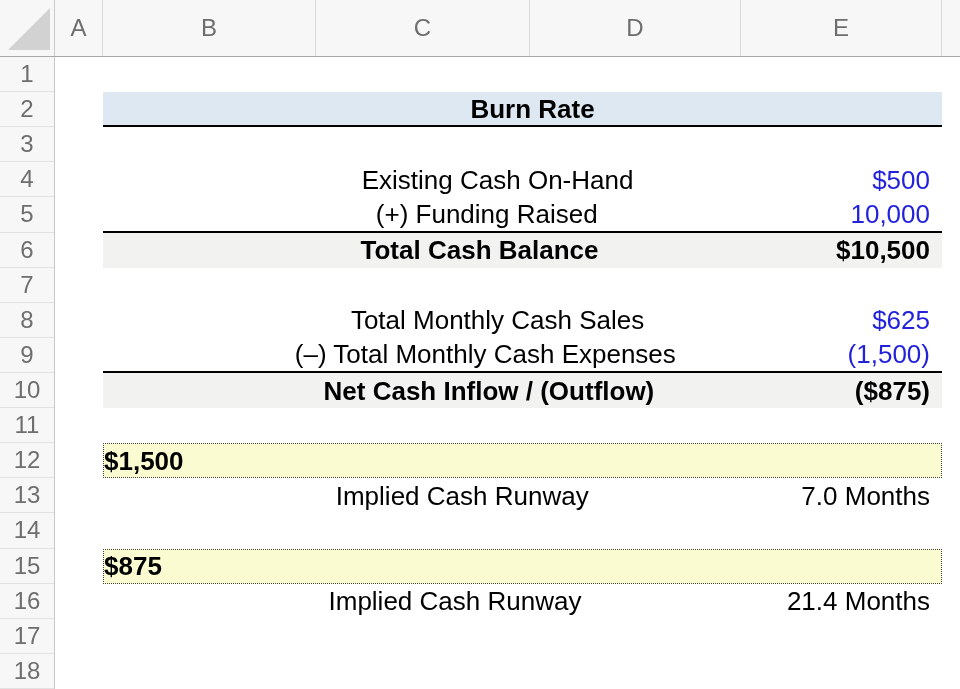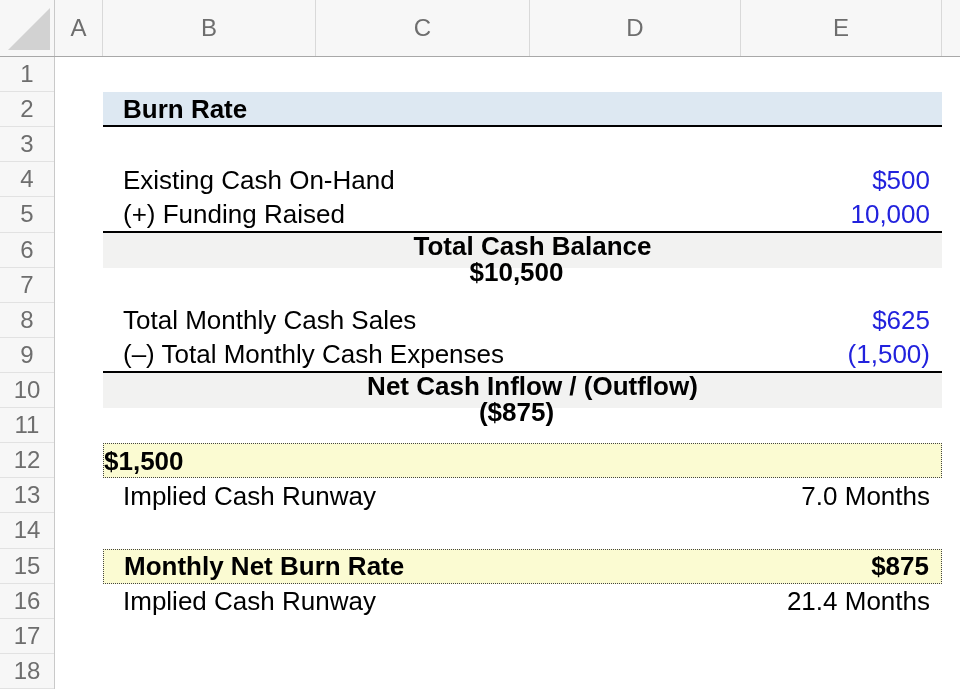--- a/index.html
+++ b/index.html
@@ -24,27 +24,27 @@
 
   
   .body{ display:flex; flex:1; min-height:0; }
   .rail{ width:var(--w-rail); background:#f7f7f7; border-right:1px solid #c9c9c9; flex:0 0 auto; }
   .rn{ height:var(--rh); display:flex; align-items:center; justify-content:center;
        font-size:24px; color:#6e6e6e; border-bottom:1px solid #e2e2e2; }
   .grid{ flex:1; background:#fff; }
   .r{ height:var(--rh); }
   .strip{ margin-left:var(--w-a); width:839px; height:100%;
           display:flex; align-items:center; font-size:26px; line-height:1; }
-  .label{ flex:1; padding-left:20px; white-space:nowrap; }
+  .label{ flex:1; padding-left:20px; white-space:nowrap;text-align:center; }
   .value{ flex:0 0 auto; padding-right:12px; text-align:left; white-space:nowrap; }
   .blue .value{ color:var(--input-text-blue); }
   .bold, .bold .label, .bold .value{ font-weight:700; }
   .title-row{ background:var(--title-bg); border-bottom:2px solid #000; }
   .rule-bottom{ border-bottom:2px solid #000; }
-  .total-row{ background:var(--total-row-bg);flex-direction:column; }
+  .total-row{ background:var(--total-row-bg); }
   .highlight-row{ background:var(--highlight-bg); border:1px dotted #444; }
 </style>
 </head>
 <body>
 
 <div class="sheet">
 
   <div class="col-headers">
     <div class="corner">
       <div class="tri"></div>
@@ -148,21 +148,20 @@
         <div class="strip">
           <span class="label">Implied Cash Runway</span>
           <span class="value">7.0 Months</span>
         </div>
       </div>
 
       <div class="r"></div>
 
       <div class="r">
         <div class="strip highlight-row bold">
-          <span class="label">Monthly Net Burn Rate</span>
           <span class="value">$875</span>
         </div>
       </div>
 
       <div class="r">
         <div class="strip">
           <span class="label">Implied Cash Runway</span>
           <span class="value">21.4 Months</span>
         </div>
       </div>

